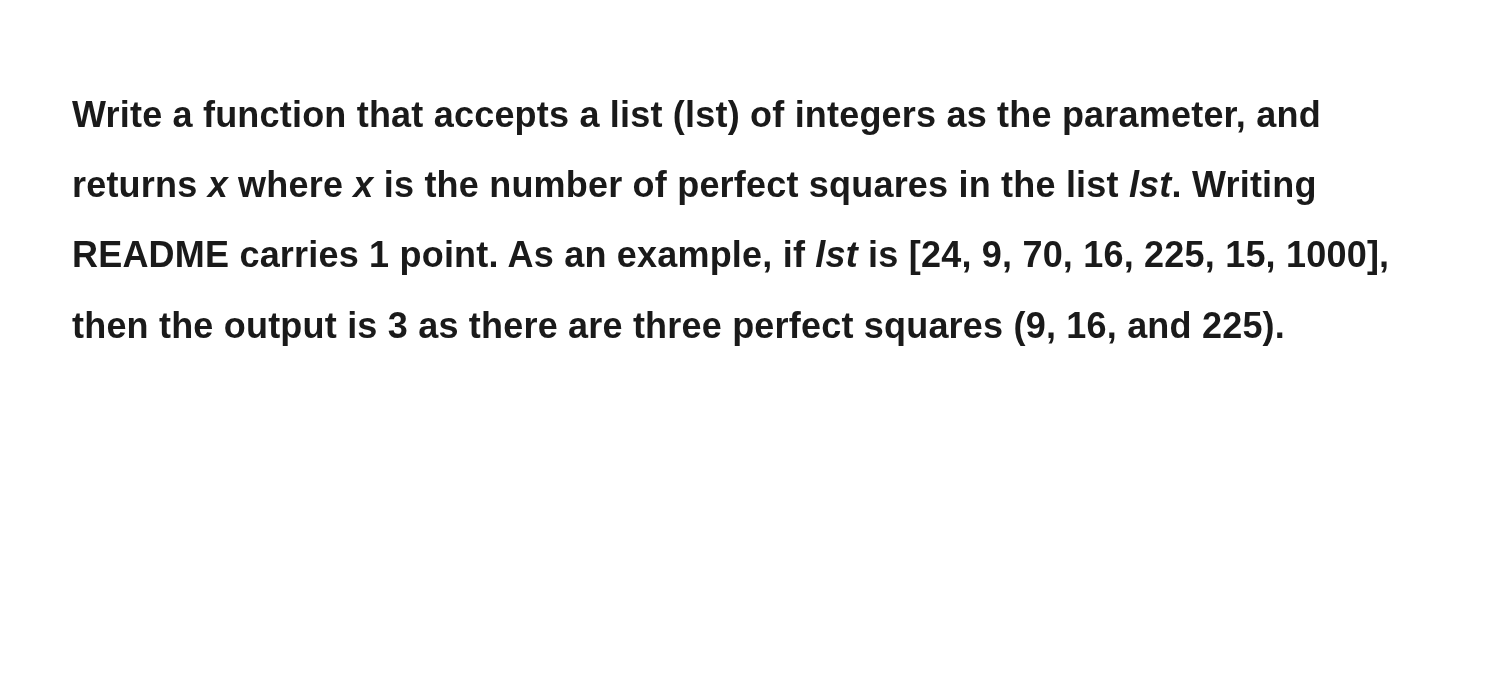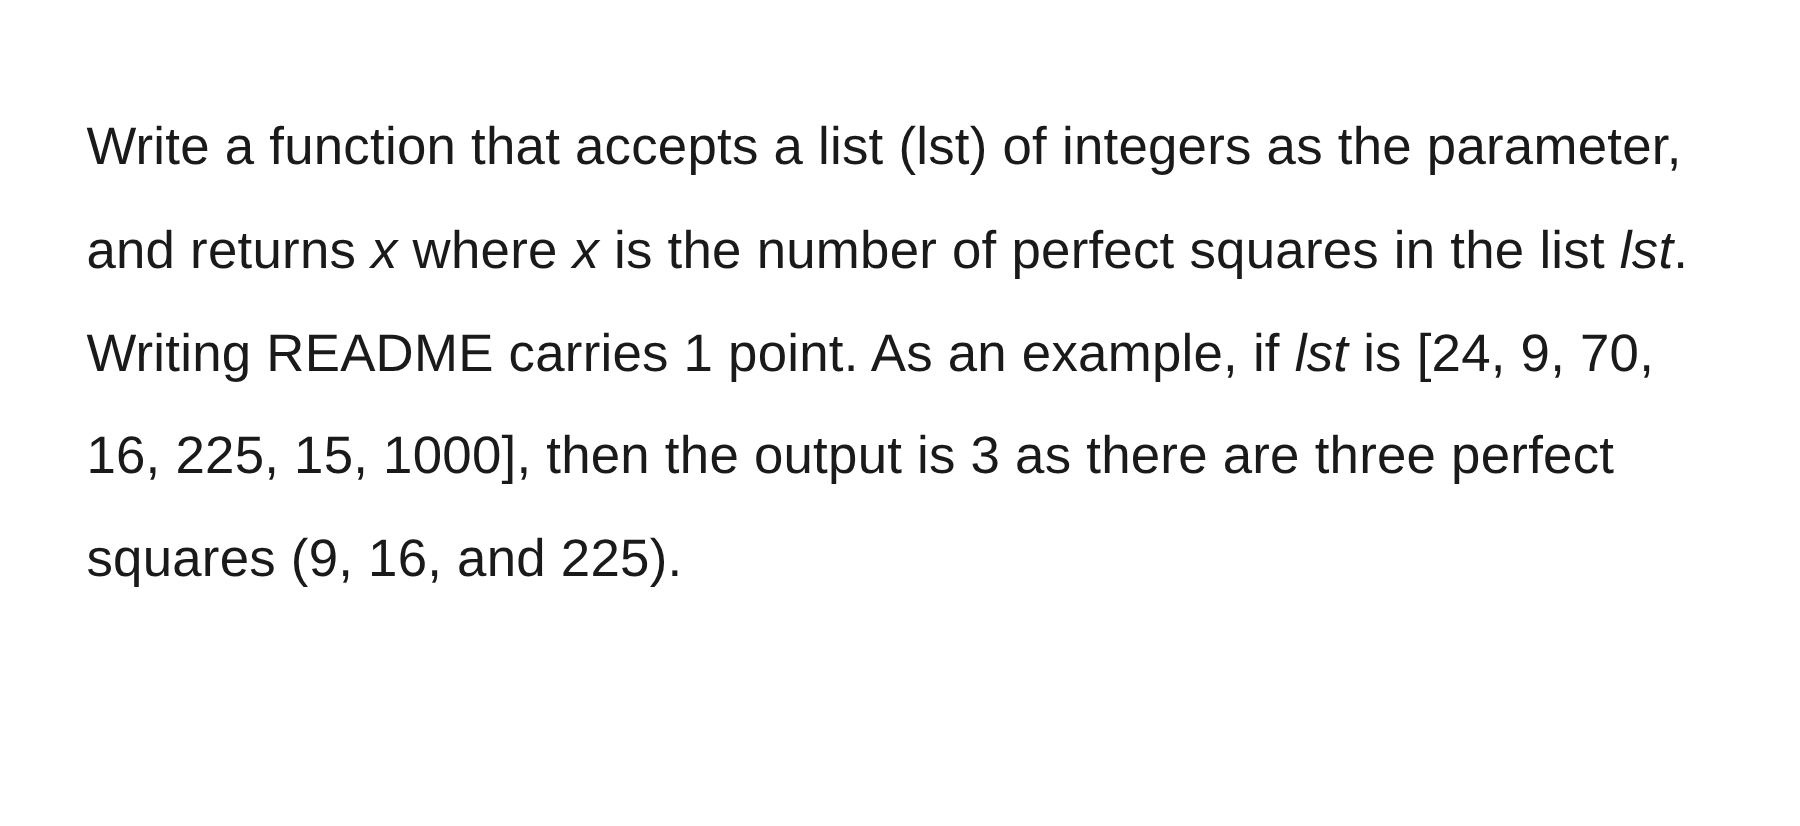--- a/index.html
+++ b/index.html
@@ -8,24 +8,24 @@
       box-sizing: border-box;
     }
     body {
       width: 1500px;
       height: 688px;
       background: #ffffff;
       font-family: -apple-system, BlinkMacSystemFont, "Segoe UI", Helvetica, Arial, sans-serif;
       padding: 80px 72px;
     }
     .paragraph {
-      font-size: 44px;
+      font-size: 36px;
       line-height: 1.95;
       color: #1a1a1a;
-      font-weight: 400;
+      font-weight: 700;
       letter-spacing: 0.2px;
     }
     .italic {
       font-style: italic;
     }
   </style>
 </head>
 <body>
 
 <p class="paragraph"><span>Write a function that accepts a list (lst) of integers as the parameter, and returns </span><span class="italic">x</span><span> where </span><span class="italic">x</span><span> is the number of perfect squares in the list </span><span class="italic">lst</span><span>. Writing README carries 1 point. As an example, if </span><span class="italic">lst</span><span> is [24, 9, 70, 16, 225, 15, 1000], then the output is 3 as there are three perfect squares (9, 16, and 225).</span></p>

